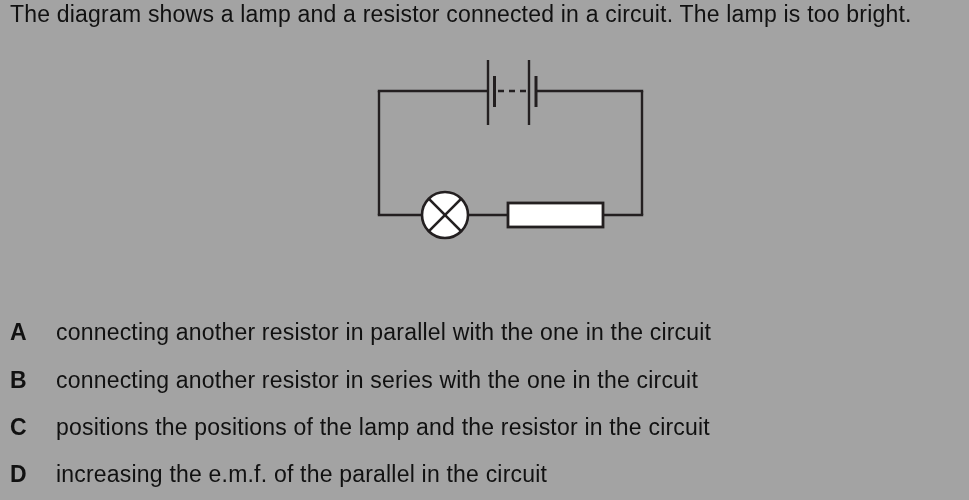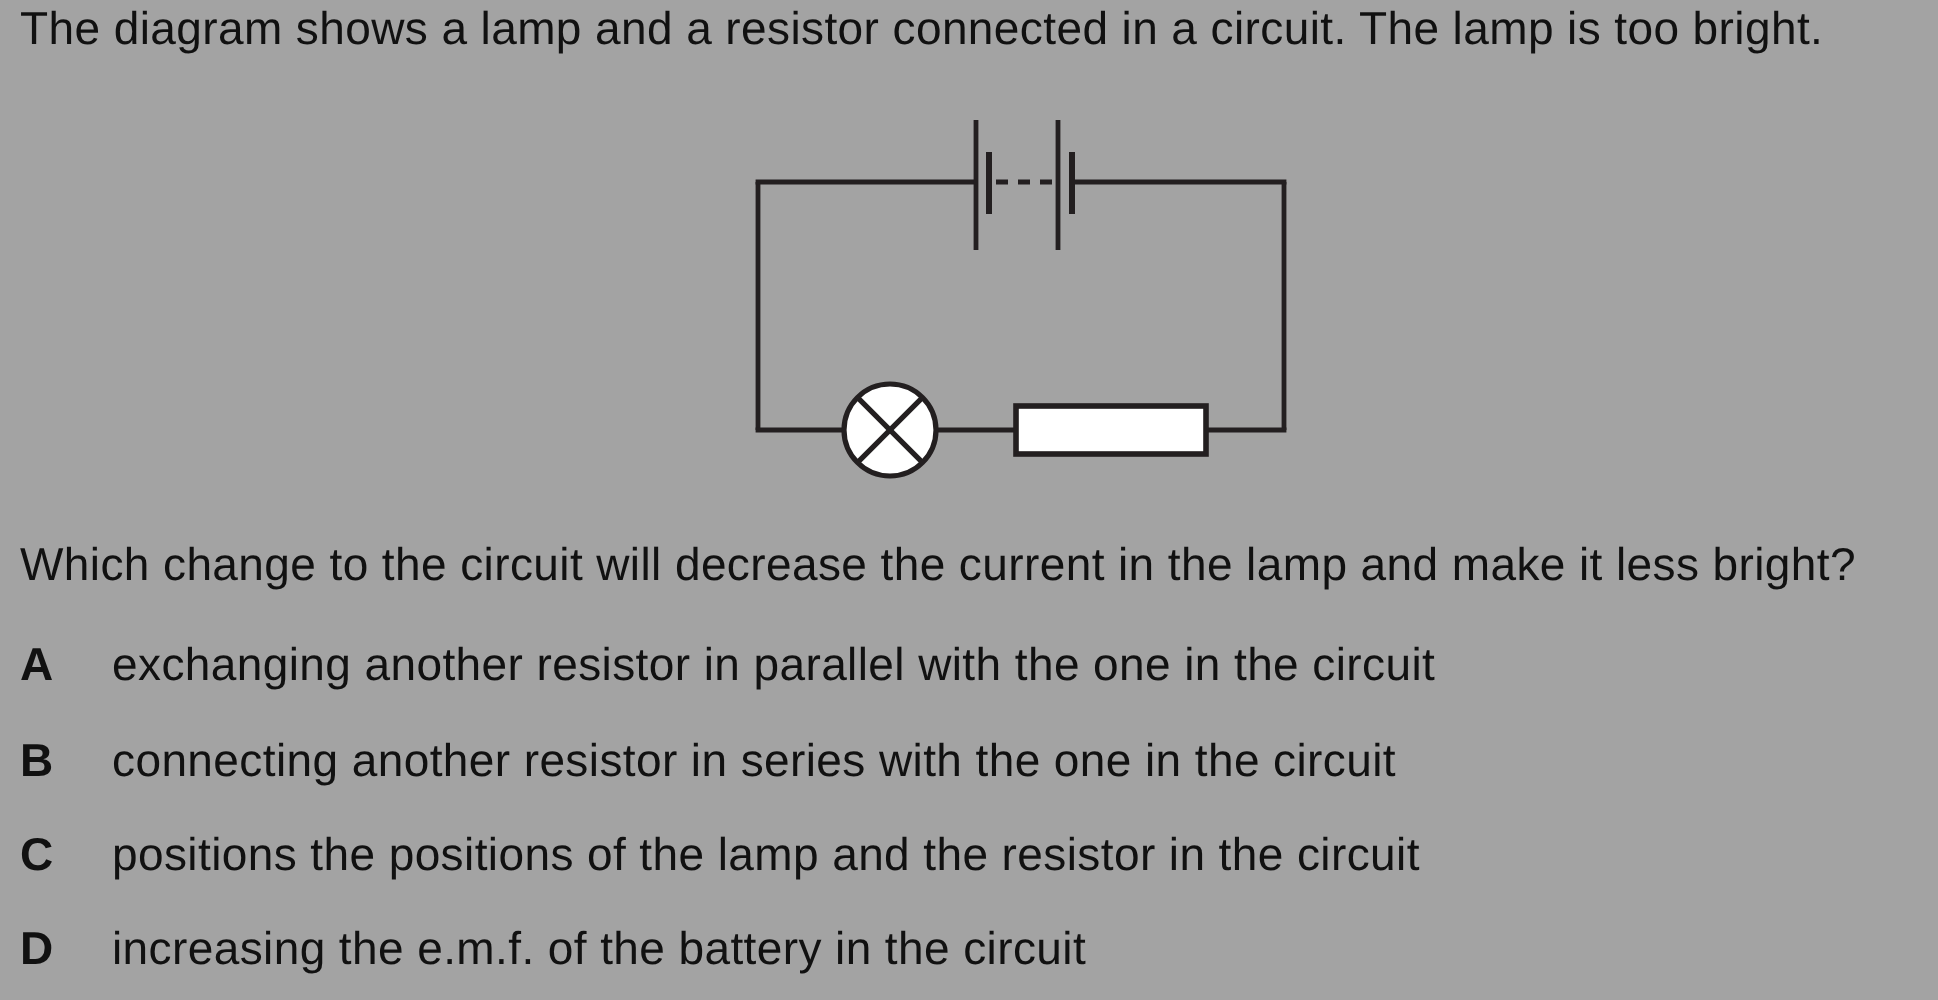--- a/index.html
+++ b/index.html
@@ -78,32 +78,31 @@
       <g>
         <circle cx="68" cy="160" r="23" stroke-width="2.6" fill="#ffffff"></circle>
         <line x1="51.7" y1="143.7" x2="84.3" y2="176.3" stroke-width="2.6"></line>
         <line x1="51.7" y1="176.3" x2="84.3" y2="143.7" stroke-width="2.6"></line>
       </g>
 
       <rect x="131" y="148" width="95" height="24" stroke-width="2.8" fill="#ffffff"></rect>
     </g>
   </svg>
 
-  <div class="textline prompt">Which change to the circuit will decrease the current in the lamp and make it less bright?</div>
 
   <div class="option opt-a">
     <span class="letter">A</span>
-    <span class="opt-text">exchanging another resistor in parallel with the one in the circuit</span>
+    <span class="opt-text">connecting another resistor in parallel with the one in the circuit</span>
   </div>
   <div class="option opt-b">
     <span class="letter">B</span>
     <span class="opt-text">connecting another resistor in series with the one in the circuit</span>
   </div>
   <div class="option opt-c">
     <span class="letter">C</span>
     <span class="opt-text">positions the positions of the lamp and the resistor in the circuit</span>
   </div>
   <div class="option opt-d">
     <span class="letter">D</span>
-    <span class="opt-text">increasing the e.m.f. of the battery in the circuit</span>
+    <span class="opt-text">increasing the e.m.f. of the parallel in the circuit</span>
   </div>
 
 </div>
 
 </body></html>

